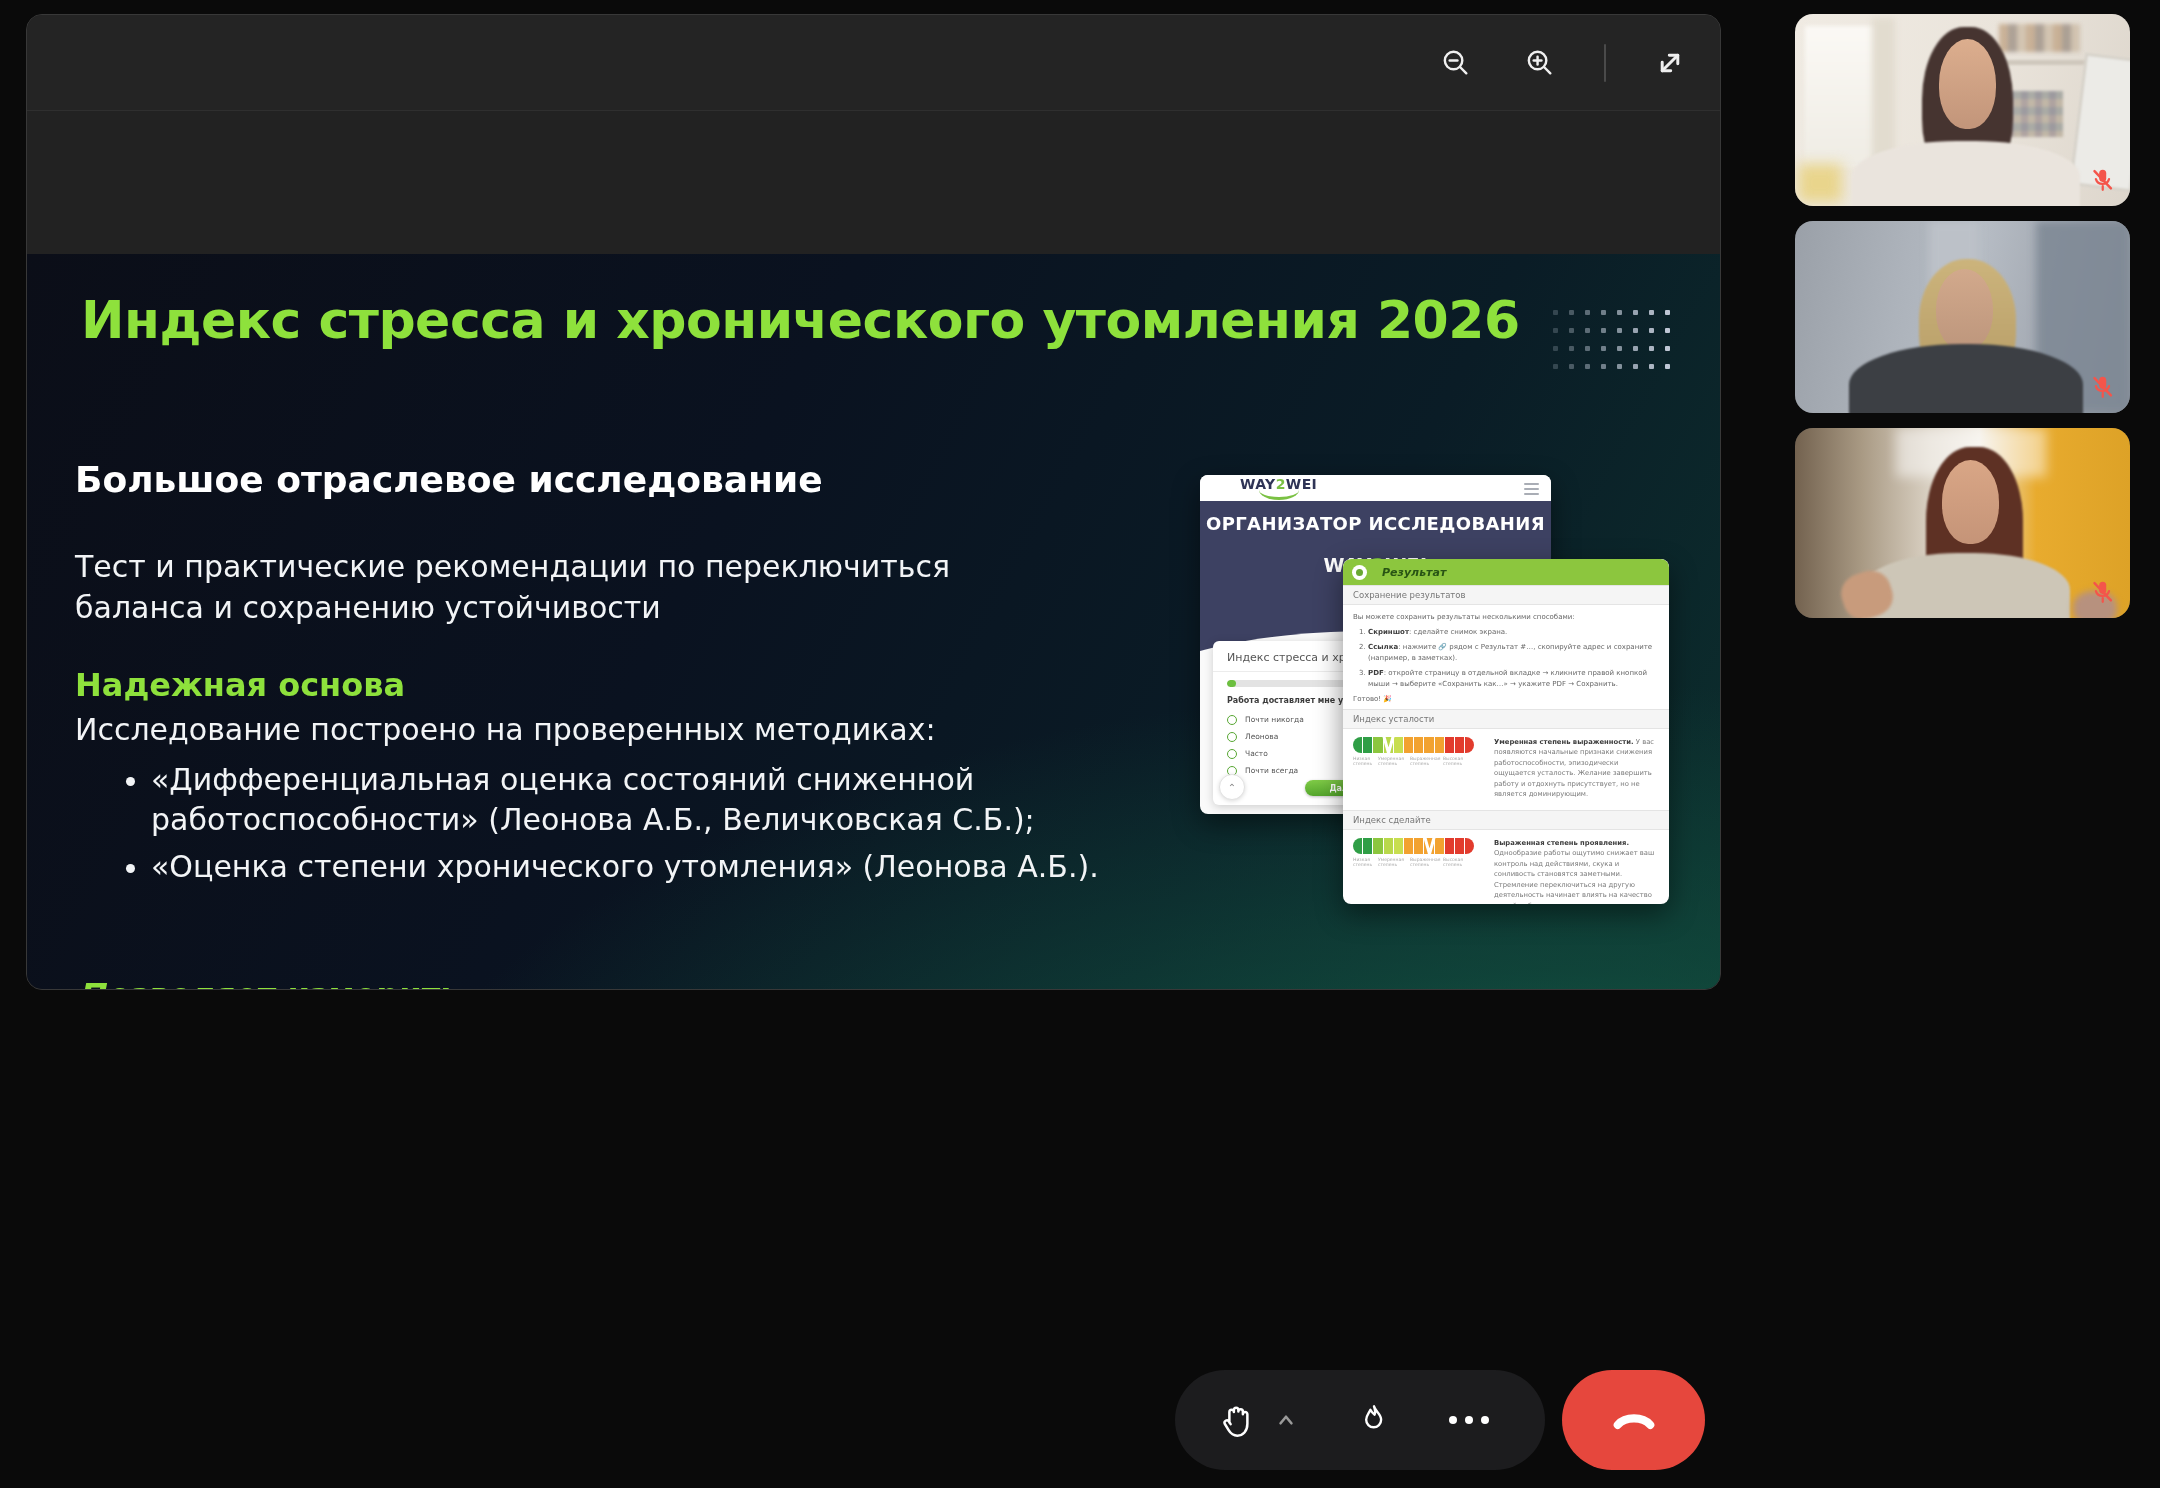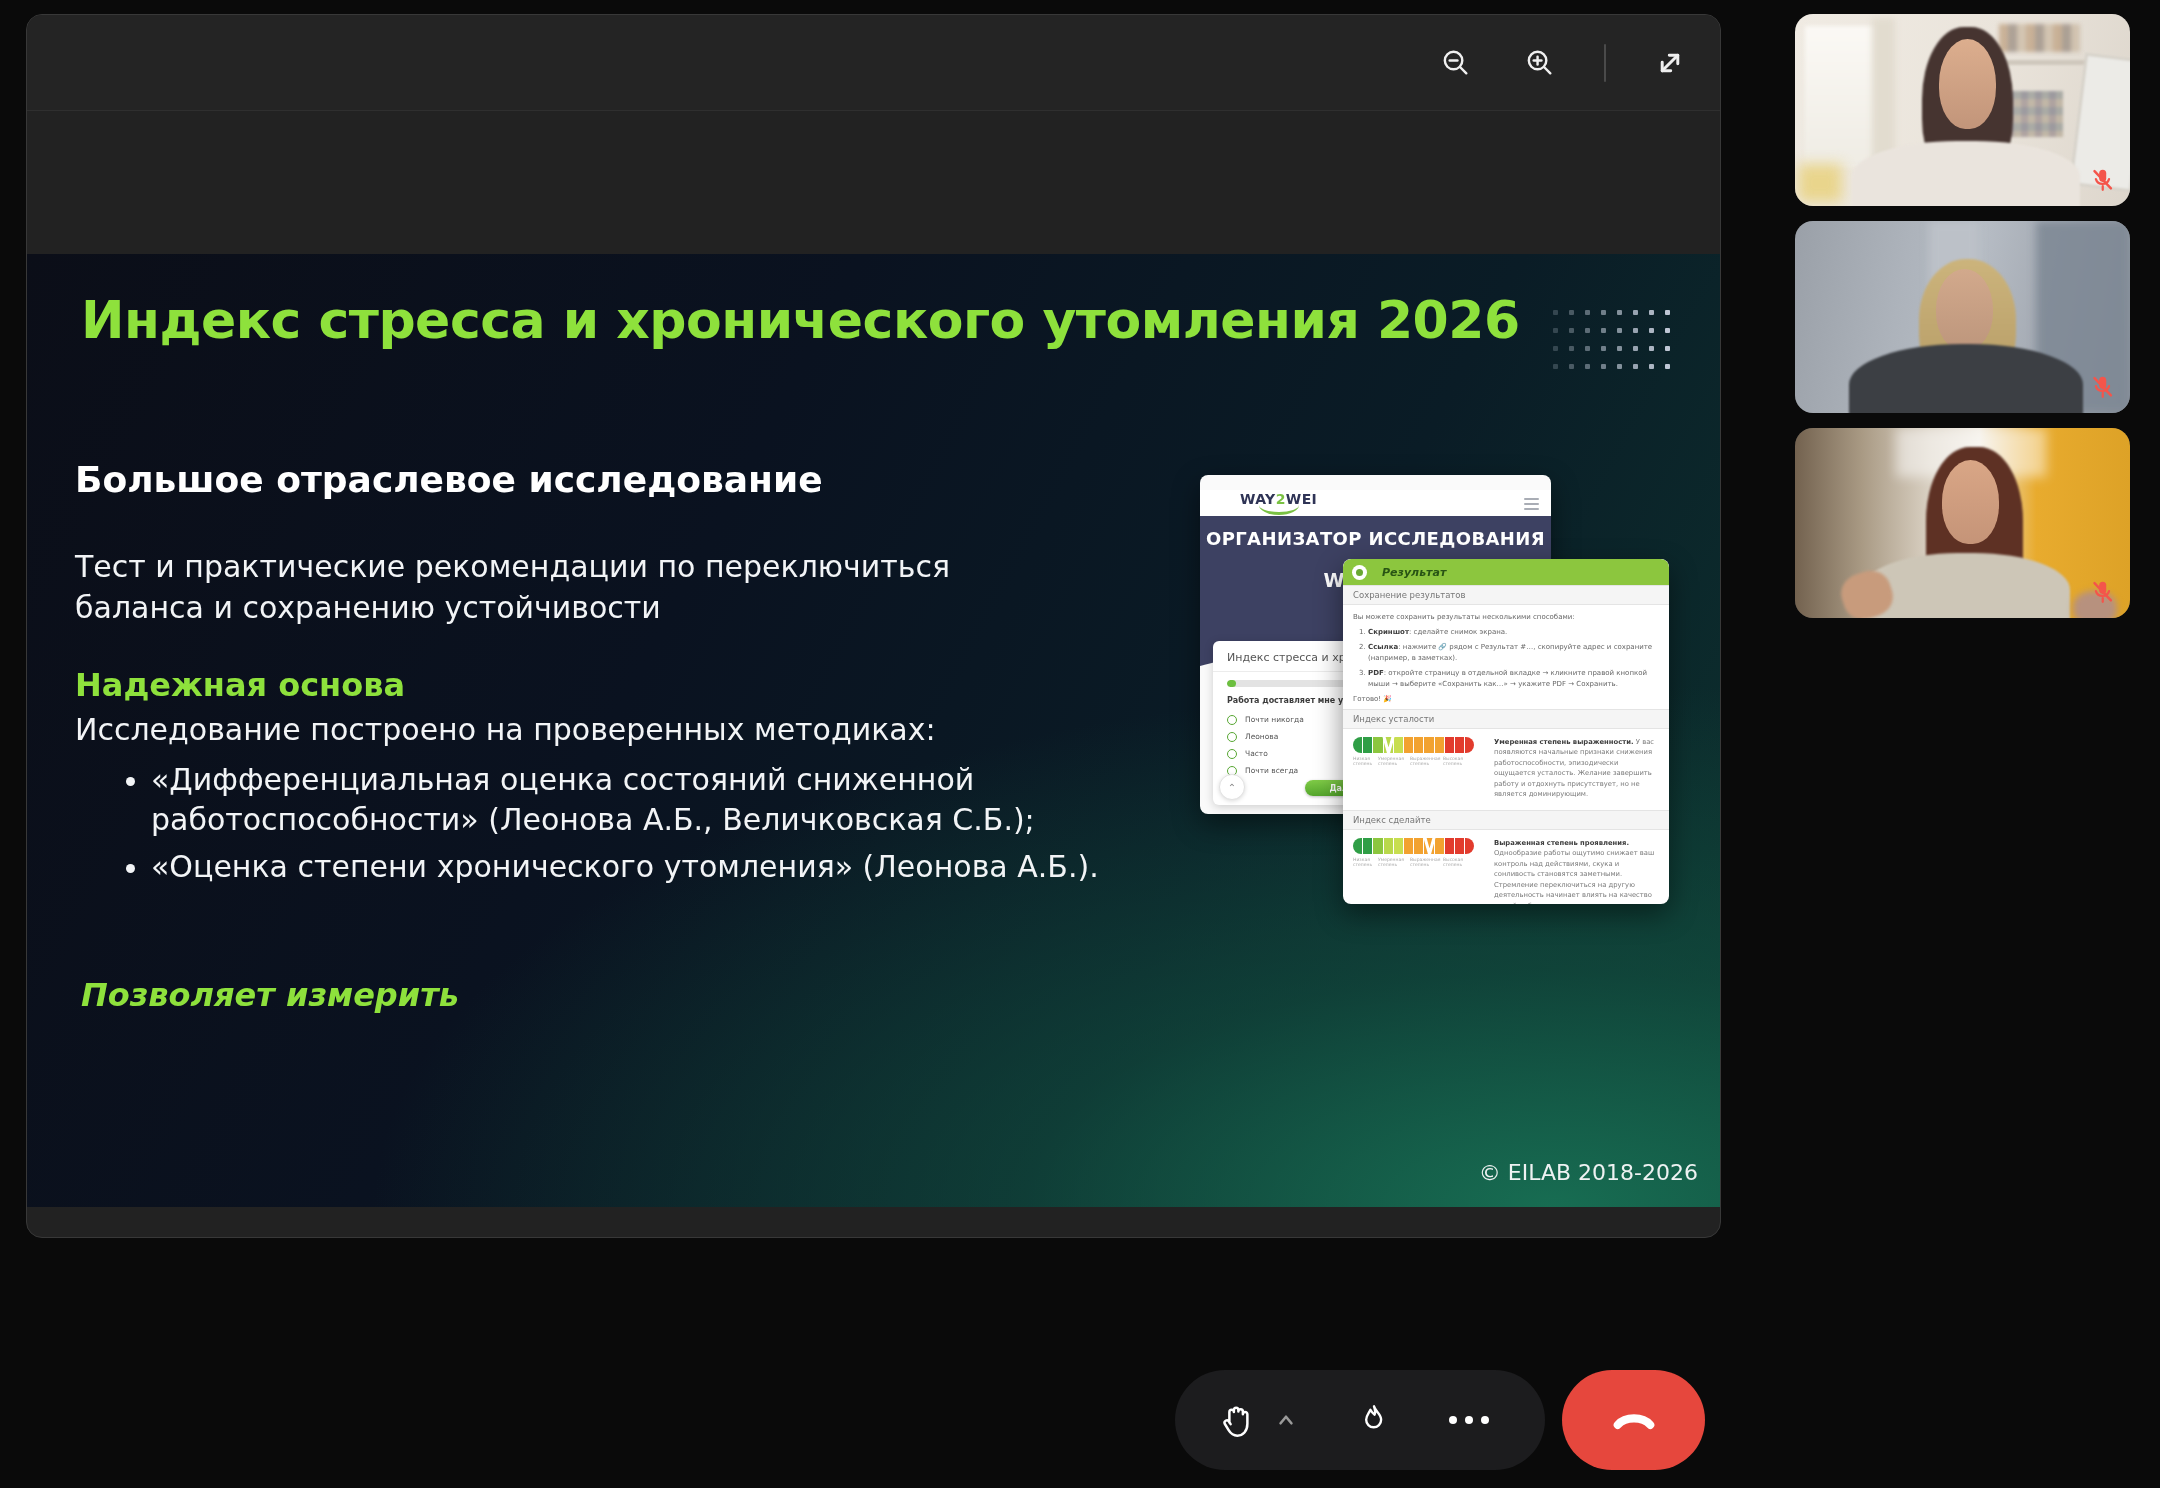--- a/index.html
+++ b/index.html
@@ -1,19 +1,19 @@
 <!DOCTYPE html>
 <html><head>
 <meta charset="utf-8">
 <style>
   html,body{margin:0;padding:0;}
   body{width:2160px;height:1488px;background:#0a0a0a;position:relative;overflow:hidden;
        font-family:"DejaVu Sans","Liberation Sans",sans-serif;}
   
-  .share-panel{position:absolute;left:26px;top:14px;width:1695px;height:1224px;
+  .share-panel{position:absolute;left:26px;top:14px;width:1695px;height:976px;
       background:#222;border:1px solid #383838;border-radius:16px;overflow:hidden;box-sizing:border-box;}
   .share-toolbar{position:absolute;left:0;top:0;width:100%;height:96px;background:#242424;
       border-bottom:1px solid #2f2f2f;display:flex;align-items:center;justify-content:flex-end;
       padding-right:30px;box-sizing:border-box;gap:44px;}
   .tb-btn{width:40px;height:40px;display:flex;align-items:center;justify-content:center;cursor:pointer;}
   .tb-divider{width:2px;height:38px;background:#4a4a4a;border-radius:1px;}
   
   .slide{position:absolute;left:0;top:239px;width:1695px;height:953px;overflow:hidden;
      background:
        radial-gradient(120% 95% at 90% 100%, rgba(24,112,84,.95) 0%, rgba(19,88,68,.55) 26%, rgba(10,42,42,0) 58%),
@@ -29,21 +29,21 @@
   .s-p2{position:absolute;left:48px;top:458px;font-size:30px;color:#f2f4f6;}
   .s-bullets{position:absolute;left:72px;top:506px;width:1100px;margin:0;padding:0 0 0 52px;
       color:#f2f4f6;font-size:30px;line-height:1.32;}
   .s-bullets li{margin-bottom:8px;}
   .s-h3{position:absolute;left:54px;top:722px;font-size:32px;font-weight:700;color:#8ee13c;font-style:italic;}
   .s-p3{position:absolute;left:54px;top:766px;width:1480px;font-size:31px;color:#f2f4f6;line-height:1.38;}
   .s-copy{position:absolute;right:24px;bottom:22px;font-size:22px;color:#eef2f2;}
   
   .card{position:absolute;background:#fff;border-radius:8px;box-shadow:0 10px 28px rgba(0,0,0,.45);}
   .card-organizer{left:1173px;top:221px;width:351px;height:339px;background:#fafafa;overflow:hidden;}
-  .org-header{position:relative;height:26px;background:#fff;display:flex;align-items:center;margin-top:15px;}
+  .org-header{position:relative;height:26px;background:#fff;display:flex;align-items:center;}
   .logo{font-weight:700;letter-spacing:.4px;display:inline-block;text-align:center;line-height:1;}
   .logo .l-navy{color:#2f3456;}
   .logo .l-green{color:#7ac143;}
   .org-header .logo{font-size:14px;margin-left:40px;}
   .swoosh{display:block;height:7px;border-bottom:3px solid #7ac143;border-radius:0 0 50% 50%/0 0 100% 100%;
       margin:-1px auto 0;}
   .org-header .swoosh{width:40px;}
   .hamburger{position:absolute;right:12px;top:8px;width:15px;}
   .hamburger i{display:block;height:2px;background:#a9adb5;margin-bottom:3px;border-radius:1px;}
   .org-banner{position:relative;height:152px;background:#3d4162;overflow:hidden;text-align:center;color:#fff;}

